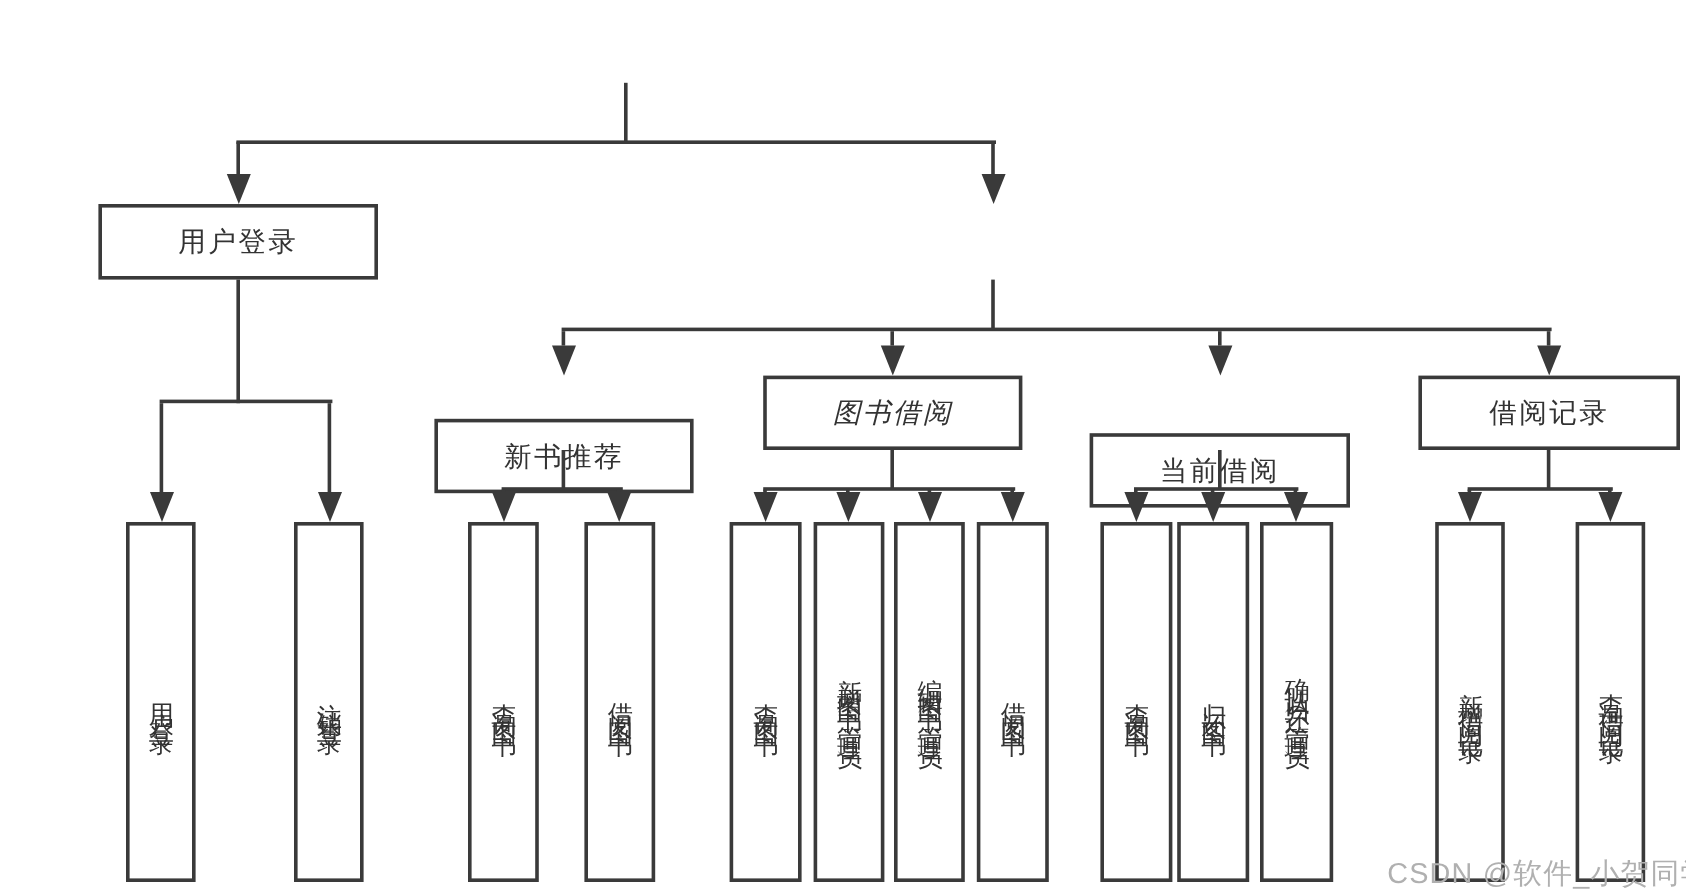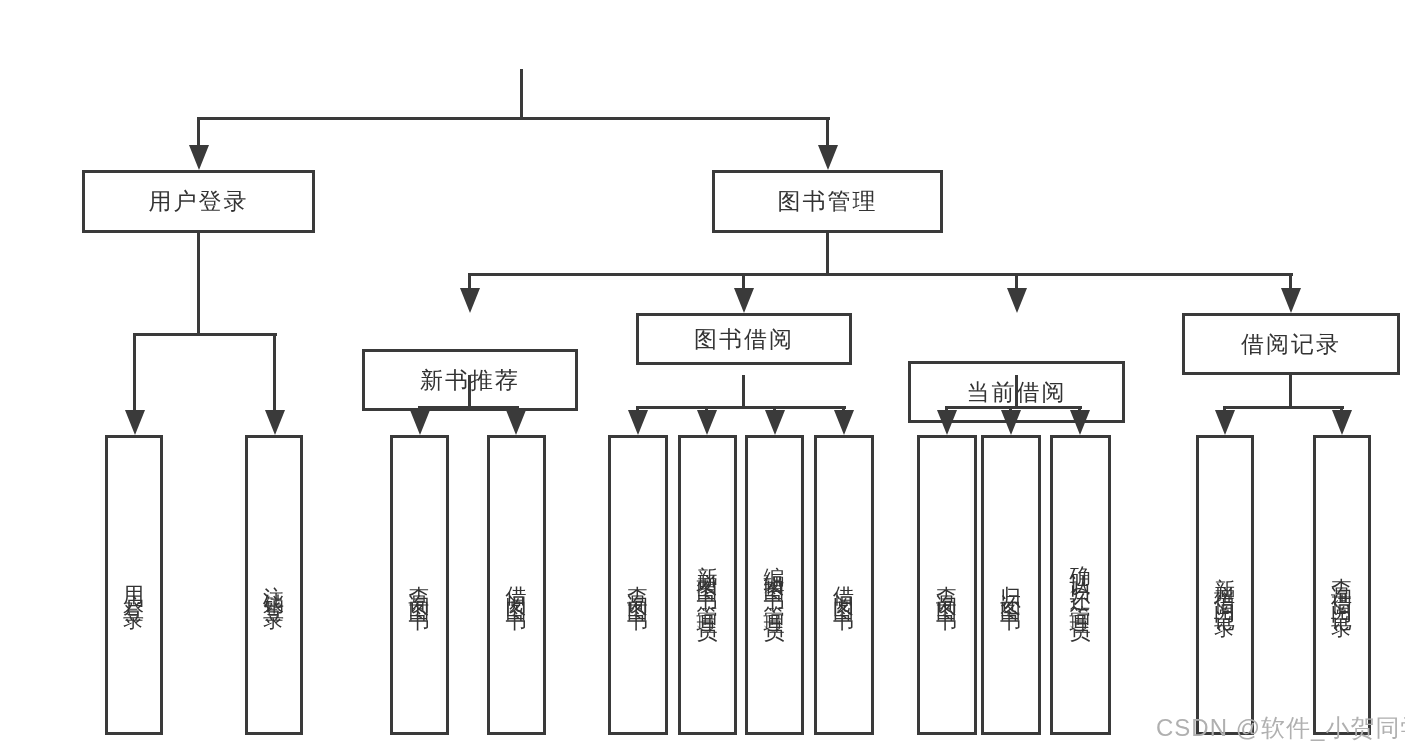--- a/index.html
+++ b/index.html
@@ -68,36 +68,35 @@
 
 <div class="stage">
 
 
   <div class="v" style="left:520px;top:69px;height:49px;"></div>
   <div class="h" style="left:197px;top:117px;width:633px;"></div>
   <div class="ar" style="left:197px;top:118px;height:27px;"></div>
   <div class="ar" style="left:826px;top:118px;height:27px;"></div>
 
   <div class="box" style="left:82px;top:170px;width:233px;height:63px;">用户登录</div>
-  <div class="box" style="left:712px;top:170px;width:231px;height:63px;">图书管理</div>
 
   <div class="v" style="left:197px;top:233px;height:103px;"></div>
   <div class="h" style="left:133px;top:333px;width:144px;"></div>
   <div class="ar" style="left:133px;top:336px;height:74px;"></div>
   <div class="ar" style="left:273px;top:336px;height:74px;"></div>
 
   <div class="v" style="left:826px;top:233px;height:42px;"></div>
   <div class="h" style="left:468px;top:273px;width:825px;"></div>
   <div class="ar" style="left:468px;top:276px;height:12px;"></div>
   <div class="ar" style="left:742px;top:276px;height:12px;"></div>
   <div class="ar" style="left:1015px;top:276px;height:12px;"></div>
   <div class="ar" style="left:1289px;top:276px;height:12px;"></div>
 
   <div class="box" style="left:362px;top:313px;width:216px;height:62px;margin-top:36px;">新书推荐</div>
-  <div class="box" style="left:636px;top:313px;width:216px;height:52px;">图书借阅</div>
+  <div class="box" style="left:636px;top:313px;width:216px;height:62px;font-style:italic;">图书借阅</div>
   <div class="box" style="left:908px;top:313px;width:217px;height:62px;margin-top:48px;">当前借阅</div>
   <div class="box" style="left:1182px;top:313px;width:218px;height:62px;">借阅记录</div>
 
   <div class="v" style="left:468px;top:375px;height:33px;"></div>
   <div class="h" style="left:418px;top:406px;width:101px;"></div>
   <div class="ar" style="left:418px;top:408px;height:2px;"></div>
   <div class="ar" style="left:514px;top:408px;height:2px;"></div>
 
   <div class="v" style="left:742px;top:375px;height:33px;"></div>
   <div class="h" style="left:636px;top:406px;width:210px;"></div>

